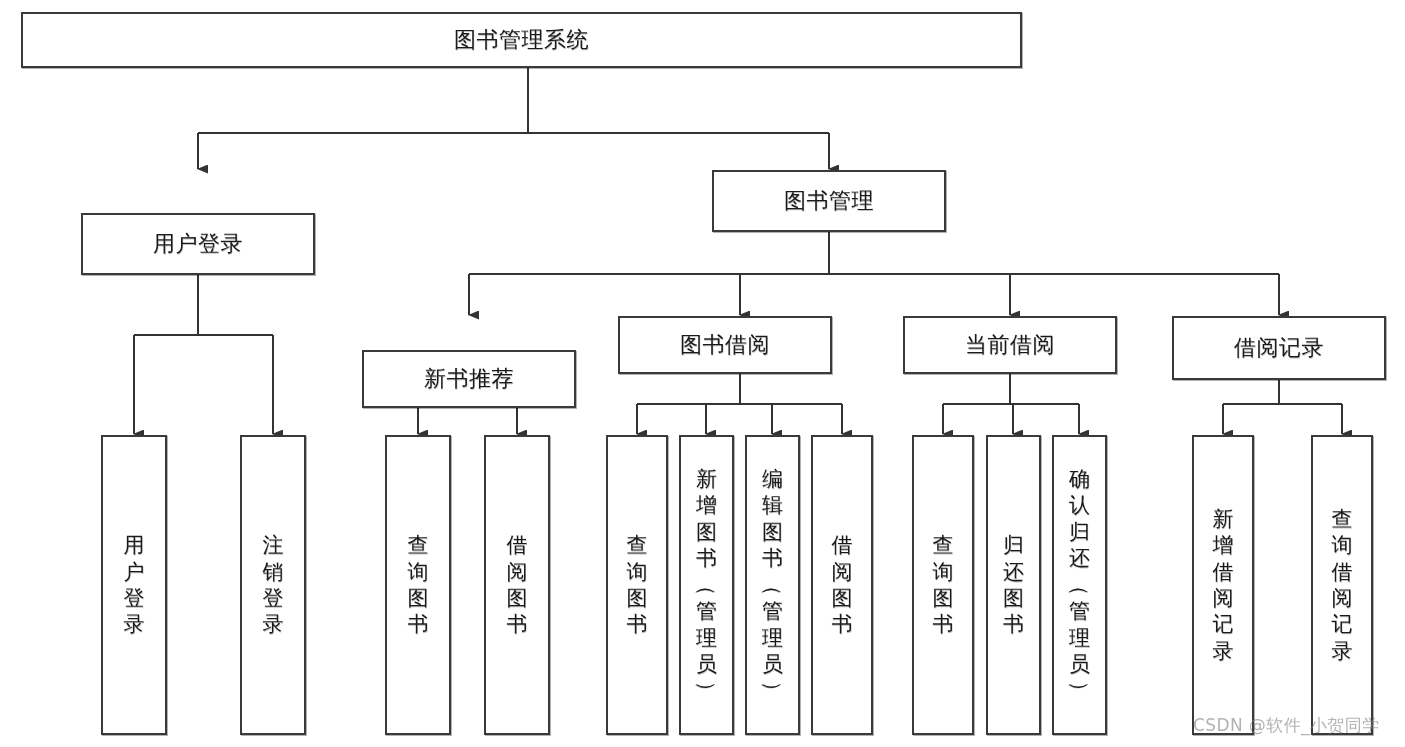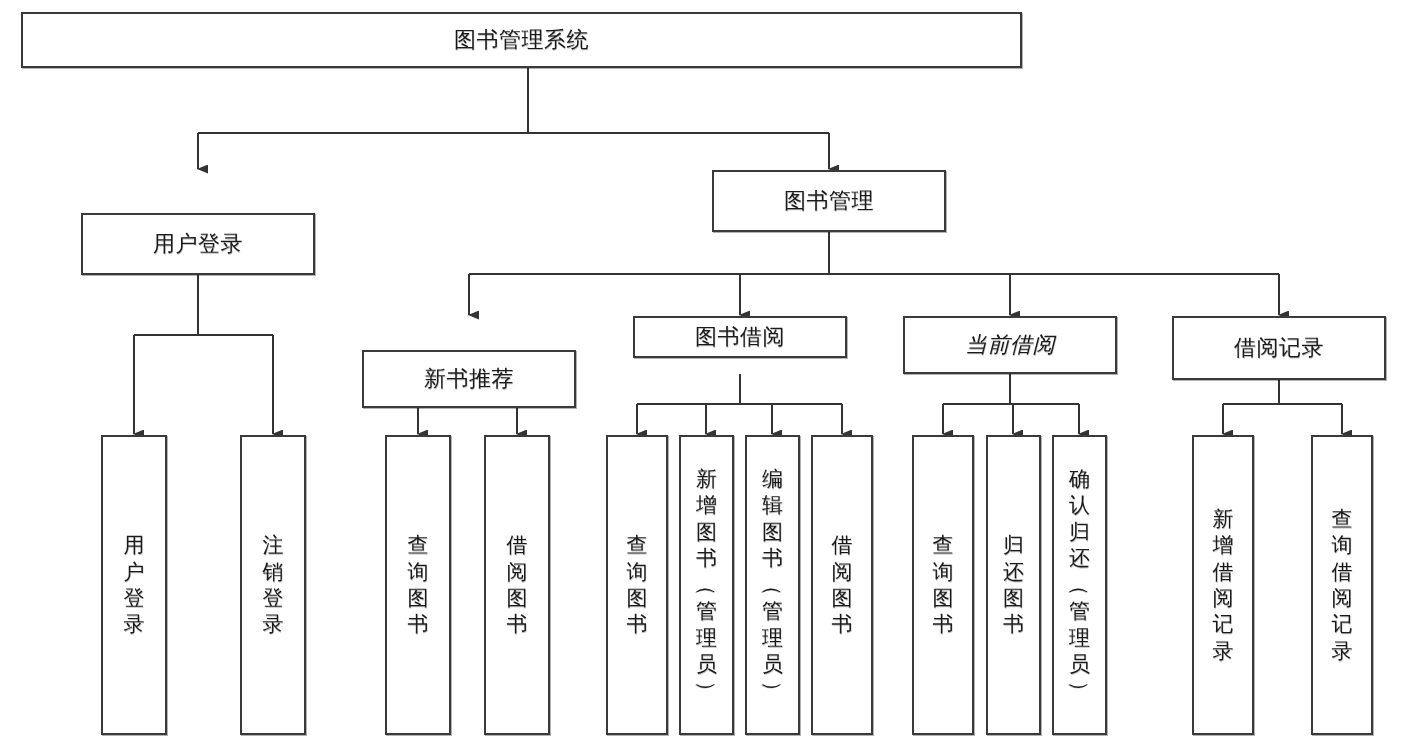--- a/index.html
+++ b/index.html
@@ -135,24 +135,24 @@
       </div>
       <div class="node-box" style="left: 81px; top: 170px; width: 234px; height: 62px; margin-top: 43px;">
         <div class="node-label-h">用户登录</div>
       </div>
       <div class="node-box" style="left: 712px; top: 170px; width: 234px; height: 62px;">
         <div class="node-label-h">图书管理</div>
       </div>
       <div class="node-box" style="left: 362px; top: 316px; width: 214px; height: 58px; margin-top: 34px;">
         <div class="node-label-h">新书推荐</div>
       </div>
-      <div class="node-box" style="left: 633px; top: 316px; width: 214px; height: 42px;">
+      <div class="node-box" style="left: 618px; top: 316px; width: 214px; height: 58px;">
         <div class="node-label-h">图书借阅</div>
       </div>
-      <div class="node-box" style="left: 903px; top: 316px; width: 214px; height: 58px; font-style: italic;">
+      <div class="node-box" style="left: 903px; top: 316px; width: 214px; height: 58px;">
         <div class="node-label-h">当前借阅</div>
       </div>
       <div class="node-box" style="left: 1172px; top: 316px; width: 214px; height: 64px;">
         <div class="node-label-h">借阅记录</div>
       </div>
       <div class="node-box" style="left: 101px; top: 435px; width: 66px; height: 300px;">
         <div class="node-label-v">
           <span class="vstack">
             <span class="vchar">用</span>
             <span class="vchar">户</span>
@@ -295,14 +295,15 @@
             <span class="vchar">询</span>
             <span class="vchar">借</span>
             <span class="vchar">阅</span>
             <span class="vchar">记</span>
             <span class="vchar">录</span>
           </span>
         </div>
       </div>
     </div>
 
+  <div class="watermark" id="watermark-el" style="left: 1193px; top: 714px;">CSDN @软件_小贺同学</div>
 
 </div>
 
 </body></html>

